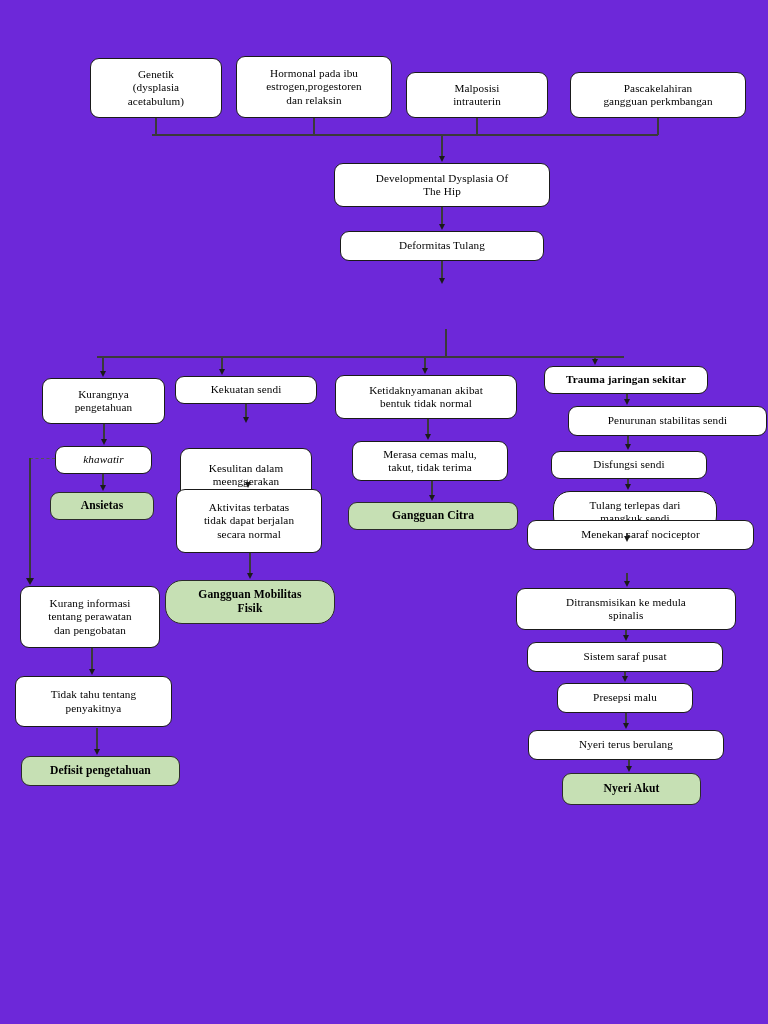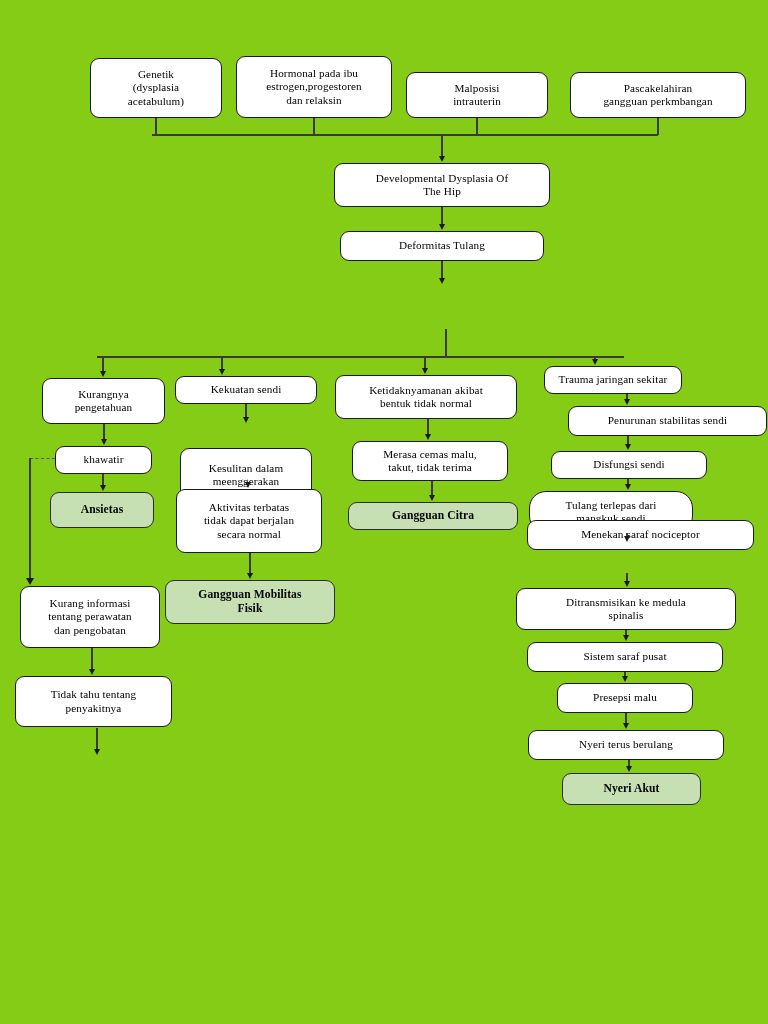--- a/index.html
+++ b/index.html
@@ -9,21 +9,21 @@
     background: #ffffff;
   }
   body {
     font-family: "Liberation Serif", "DejaVu Serif", serif;
     color: #000000;
   }
   #canvas {
     position: relative;
     width: 768px;
     height: 1024px;
-    background: #84cc16;
+    background: #6d28d9;
     overflow: hidden;
   }
   .node {
     position: absolute;
     box-sizing: border-box;
     border: 1.4px solid #1a1a1a;
     border-radius: 9px;
     background: #ffffff;
     display: flex;
     align-items: center;
@@ -96,69 +96,70 @@
     <div class="conn vline" style="left: 441.35px; top: 207px; height: 18px;"></div>
     <div class="arrow small" style="left: 438.6px; top: 224px;"></div>
     <div class="conn vline" style="left: 441.35px; top: 261px; height: 18px;"></div>
     <div class="arrow small" style="left: 438.6px; top: 278px;"></div>
     <div class="conn vline" style="left: 445.35px; top: 329px; height: 28px;"></div>
     <div class="conn hline" style="left: 97px; top: 356.35px; width: 527px;"></div>
     <div class="conn vline" style="left: 102.35px; top: 357px; height: 15px;"></div>
     <div class="arrow small" style="left: 99.6px; top: 371px;"></div>
     <div class="node" style="left: 42px; top: 378px; width: 123px; height: 46px;">Kurangnya
 pengetahuan</div>
-    <div class="node" style="left: 55px; top: 446px; width: 97px; height: 28px;">khawatir</div>
-    <div class="node green strong" style="left: 50px; top: 492px; width: 104px; height: 36px; border-radius: 9px;">Ansietas</div>
+    <div class="node" style="left: 55px; top: 446px; width: 97px; height: 28px; font-style: italic;">khawatir</div>
+    <div class="node green strong" style="left: 50px; top: 492px; width: 104px; height: 28px; border-radius: 9px;">Ansietas</div>
     <div class="node" style="left: 20px; top: 586px; width: 140px; height: 62px;">Kurang informasi
 tentang perawatan
 dan pengobatan</div>
     <div class="node" style="left: 15px; top: 676px; width: 157px; height: 51px;">Tidak tahu tentang
 penyakitnya</div>
+    <div class="node green strong" style="left: 21px; top: 756px; width: 159px; height: 30px;">Defisit pengetahuan</div>
     <div class="conn vline" style="left: 103.35px; top: 424px; height: 16px;"></div>
     <div class="arrow small" style="left: 100.6px; top: 439px;"></div>
     <div class="conn vline" style="left: 102.35px; top: 474px; height: 12px;"></div>
     <div class="arrow small" style="left: 99.6px; top: 485px;"></div>
     <div class="conn vline" style="left: 91.35px; top: 648px; height: 22px;"></div>
     <div class="arrow small" style="left: 88.6px; top: 669px;"></div>
     <div class="conn vline" style="left: 96.35px; top: 728px; height: 22px;"></div>
     <div class="arrow small" style="left: 93.6px; top: 749px;"></div>
     <div class="conn vline" style="left: 221.35px; top: 357px; height: 13px;"></div>
     <div class="arrow small" style="left: 218.6px; top: 369px;"></div>
     <div class="node" style="left: 175px; top: 376px; width: 142px; height: 28px;">Kekuatan sendi</div>
     <div class="node" style="left: 180px; top: 424px; width: 132px; height: 68px; margin-top: 24px;">Kesulitan dalam
 meenggerakan
 sendi</div>
     <div class="node" style="left: 176px; top: 489px; width: 146px; height: 64px;">Aktivitas terbatas
 tidak dapat berjalan
 secara normal</div>
-    <div class="node green strong" style="left: 165px; top: 580px; width: 170px; height: 44px;">Gangguan Mobilitas
+    <div class="node green strong" style="left: 165px; top: 580px; width: 170px; height: 44px; border-radius: 17px;">Gangguan Mobilitas
 Fisik</div>
     <div class="conn vline" style="left: 245.35px; top: 404px; height: 14px;"></div>
     <div class="arrow small" style="left: 242.6px; top: 417px;"></div>
     <div class="conn vline" style="left: 247.35px; top: 484px;"></div>
     <div class="arrow small" style="left: 244.6px; top: 482px;"></div>
     <div class="conn vline" style="left: 249.35px; top: 553px; height: 21px;"></div>
     <div class="arrow small" style="left: 246.6px; top: 573px;"></div>
     <div class="conn vline" style="left: 424.35px; top: 357px; height: 12px;"></div>
     <div class="arrow small" style="left: 421.6px; top: 368px;"></div>
     <div class="node" style="left: 335px; top: 375px; width: 182px; height: 44px;">Ketidaknyamanan akibat
 bentuk tidak normal</div>
     <div class="node" style="left: 352px; top: 441px; width: 156px; height: 40px;">Merasa cemas malu,
 takut, tidak terima</div>
     <div class="node green strong" style="left: 348px; top: 502px; width: 170px; height: 28px;">Gangguan Citra</div>
     <div class="conn vline" style="left: 427.35px; top: 419px; height: 16px;"></div>
     <div class="arrow small" style="left: 424.6px; top: 434px;"></div>
     <div class="conn vline" style="left: 431.35px; top: 481px; height: 15px;"></div>
     <div class="arrow small" style="left: 428.6px; top: 495px;"></div>
     <div class="conn vline" style="left: 594.35px; top: 357px; height: 3px;"></div>
     <div class="arrow small" style="left: 591.6px; top: 359px;"></div>
-    <div class="node" style="left: 544px; top: 366px; width: 138px; height: 28px;">Trauma jaringan sekitar</div>
+    <div class="node" style="left: 544px; top: 366px; width: 164px; height: 28px; font-weight: bold;">Trauma jaringan sekitar</div>
     <div class="node" style="left: 528px; top: 406px; width: 199px; height: 30px; margin-left: 40px;">Penurunan stabilitas sendi</div>
     <div class="node" style="left: 551px; top: 451px; width: 156px; height: 28px;">Disfungsi sendi</div>
-    <div class="node" style="left: 529px; top: 491px; width: 164px; height: 42px; border-radius: 17px;">Tulang terlepas dari
+    <div class="node" style="left: 553px; top: 491px; width: 164px; height: 42px; border-radius: 17px;">Tulang terlepas dari
 mangkuk sendi</div>
     <div class="node" style="left: 527px; top: 520px; width: 227px; height: 30px;">Menekan saraf nociceptor</div>
     <div class="node" style="left: 516px; top: 588px; width: 220px; height: 42px;">Ditransmisikan ke medula
 spinalis</div>
     <div class="node" style="left: 527px; top: 642px; width: 196px; height: 30px;">Sistem saraf pusat</div>
     <div class="node" style="left: 557px; top: 683px; width: 136px; height: 30px;">Presepsi malu</div>
     <div class="node" style="left: 528px; top: 730px; width: 196px; height: 30px;">Nyeri terus berulang</div>
     <div class="node green strong" style="left: 562px; top: 773px; width: 139px; height: 32px;">Nyeri Akut</div>
     <div class="conn vline" style="left: 626.35px; top: 394px; height: 6px;"></div>
     <div class="arrow small" style="left: 623.6px; top: 399px;"></div>

